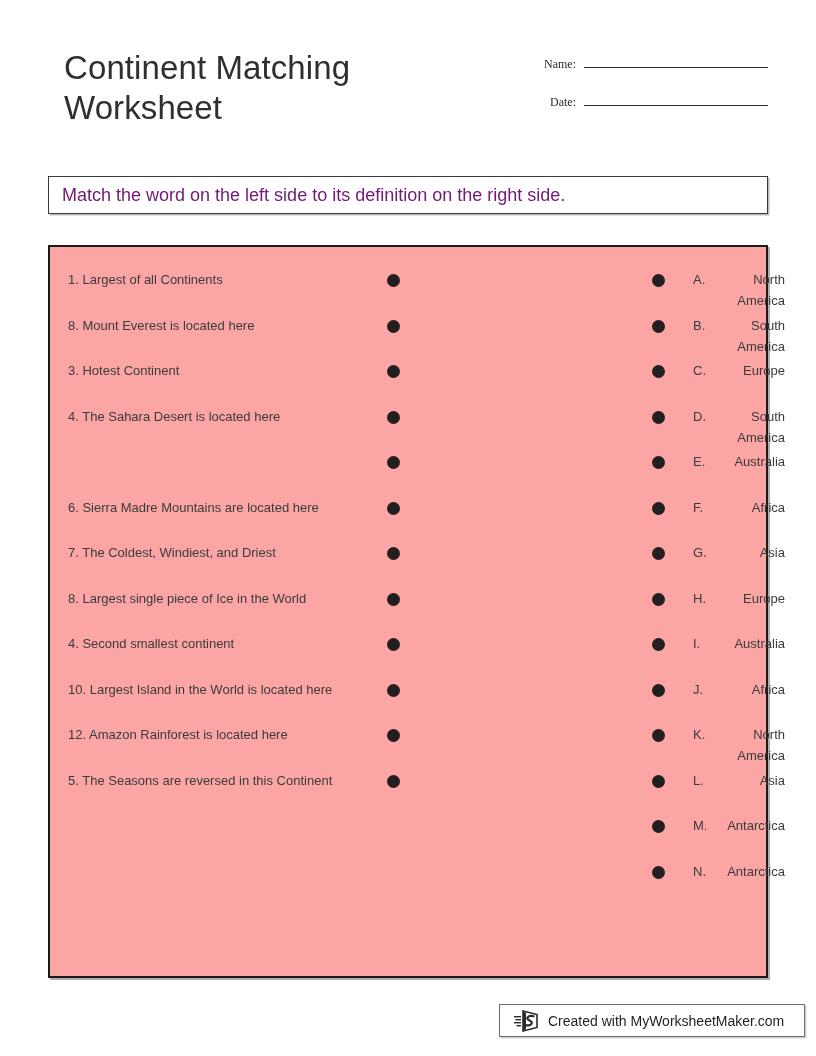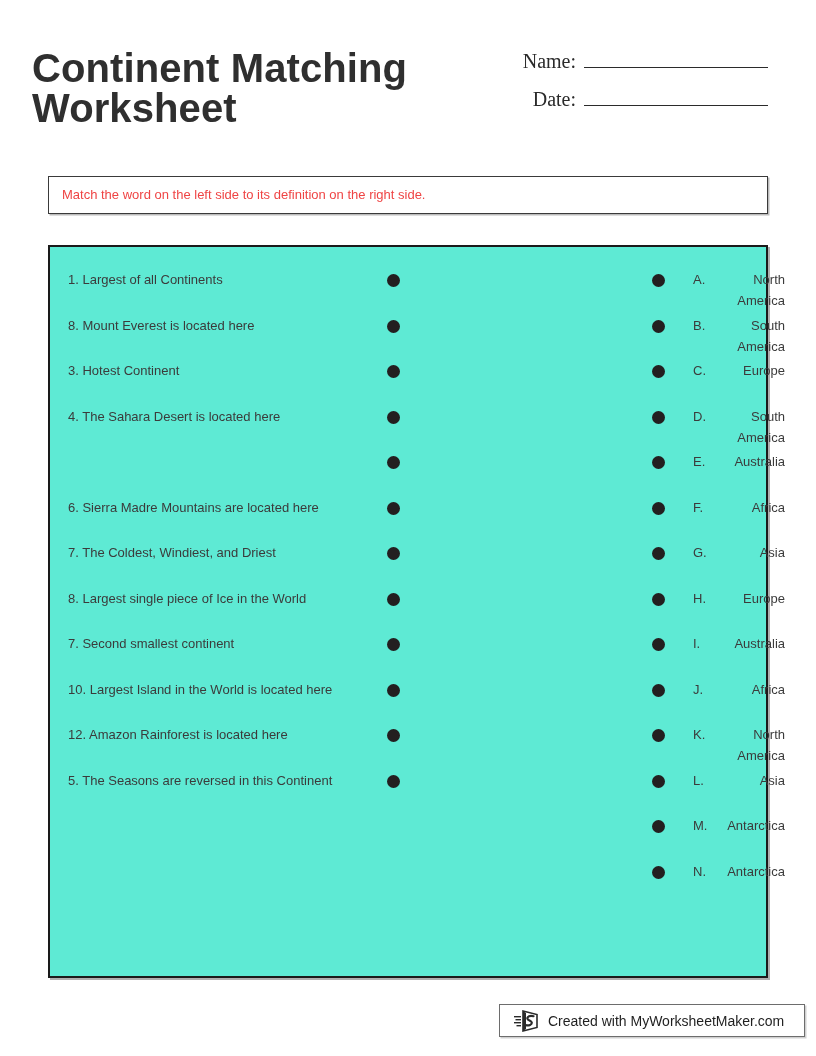--- a/index.html
+++ b/index.html
@@ -18,44 +18,44 @@
 
   
   #header {
     position: absolute;
     left: 0; top: 0;
     width: 816px;
     height: 150px;
   }
   #worksheet-title {
     position: absolute;
-    left: 32px;
+    left: 64px;
     top: 48px;
     width: 420px;
-    font-size: 40px;
-    font-weight: 700;
+    font-size: 33px;
+    font-weight: 400;
     line-height: 40px;
     color: #2f2f2f;
     letter-spacing: 0.1px;
   }
   #name-date-block {
     position: absolute;
     right: 48px;
     top: 50px;
     width: 290px;
   }
   .nd-row {
     display: flex;
     align-items: baseline;
     justify-content: flex-end;
     height: 38px;
   }
   .nd-label {
     font-family: "Liberation Serif", serif;
-    font-size: 20px;
+    font-size: 12px;
     color: #2b2b2b;
     margin-right: 8px;
     white-space: nowrap;
   }
   .nd-line {
     width: 184px;
     border-bottom: 1.4px solid #2b2b2b;
     height: 17px;
   }
 
@@ -68,35 +68,35 @@
     height: 38px;
     box-sizing: border-box;
     border: 1.4px solid #3a3a3a;
     background: #fff;
     box-shadow: 1.5px 1.5px 0 rgba(120,120,120,0.5);
     display: flex;
     align-items: center;
   }
   #instruction-text {
     padding-left: 13px;
-    font-size: 13px;
+    font-size: 18px;
     line-height: 16px;
-    color: #ef4444;
+    color: #701a75;
   }
 
   
   #matching-box {
     position: absolute;
     left: 48px;
     top: 245px;
     width: 720px;
     height: 733px;
     box-sizing: border-box;
     border: 2px solid #1a1a1a;
-    background: #5eead4;
+    background: #fca5a5;
     box-shadow: 2px 2px 0 rgba(110,110,110,0.55);
   }
 
   
   #left-column {
     position: absolute;
     left: 0;
     top: 22px;
     width: 352px;
   }
@@ -238,21 +238,21 @@
       </div>
       <div class="q-row">
         <span class="q-text">7. The Coldest, Windiest, and Driest</span>
         <span class="q-dot"></span>
       </div>
       <div class="q-row">
         <span class="q-text">8. Largest single piece of Ice in the World</span>
         <span class="q-dot"></span>
       </div>
       <div class="q-row">
-        <span class="q-text">7. Second smallest continent</span>
+        <span class="q-text">4. Second smallest continent</span>
         <span class="q-dot"></span>
       </div>
       <div class="q-row">
         <span class="q-text">10. Largest Island in the World is located here</span>
         <span class="q-dot"></span>
       </div>
       <div class="q-row">
         <span class="q-text">12. Amazon Rainforest is located here</span>
         <span class="q-dot"></span>
       </div>

